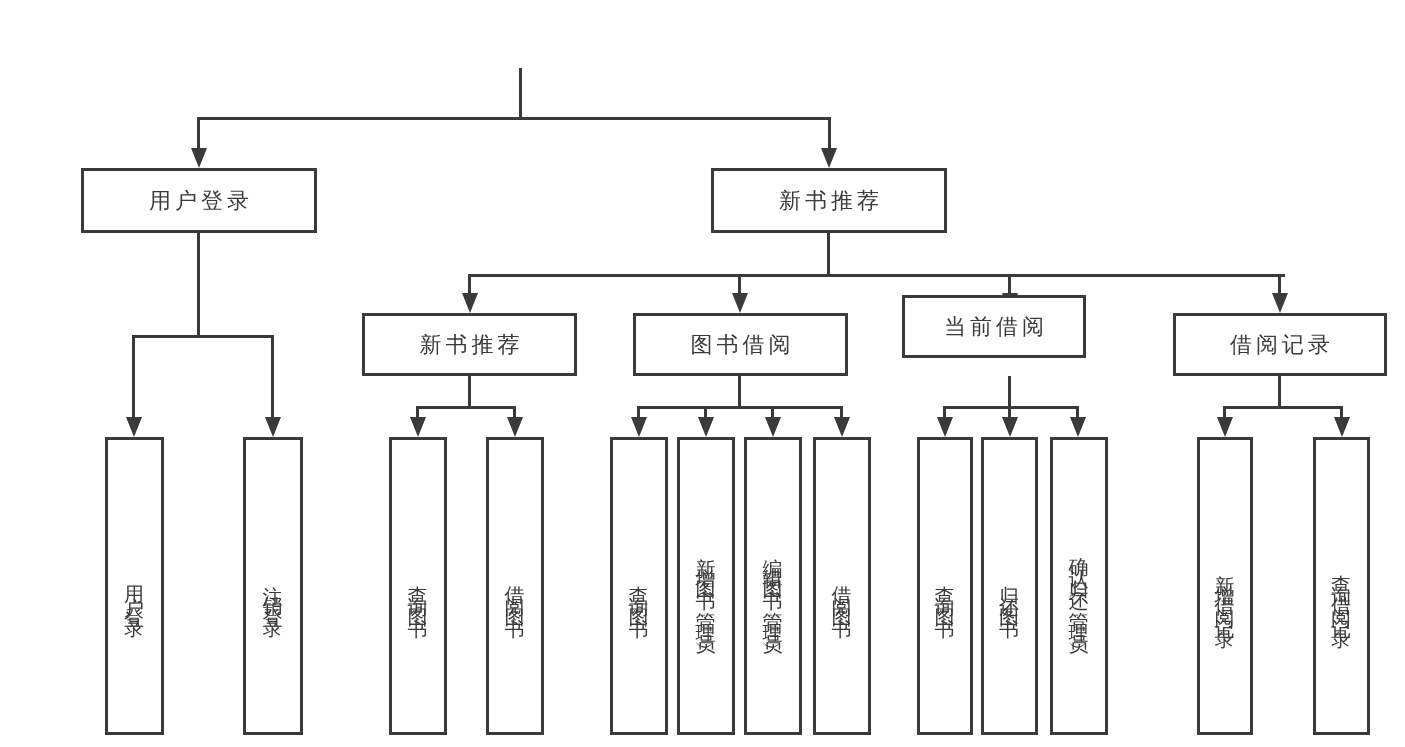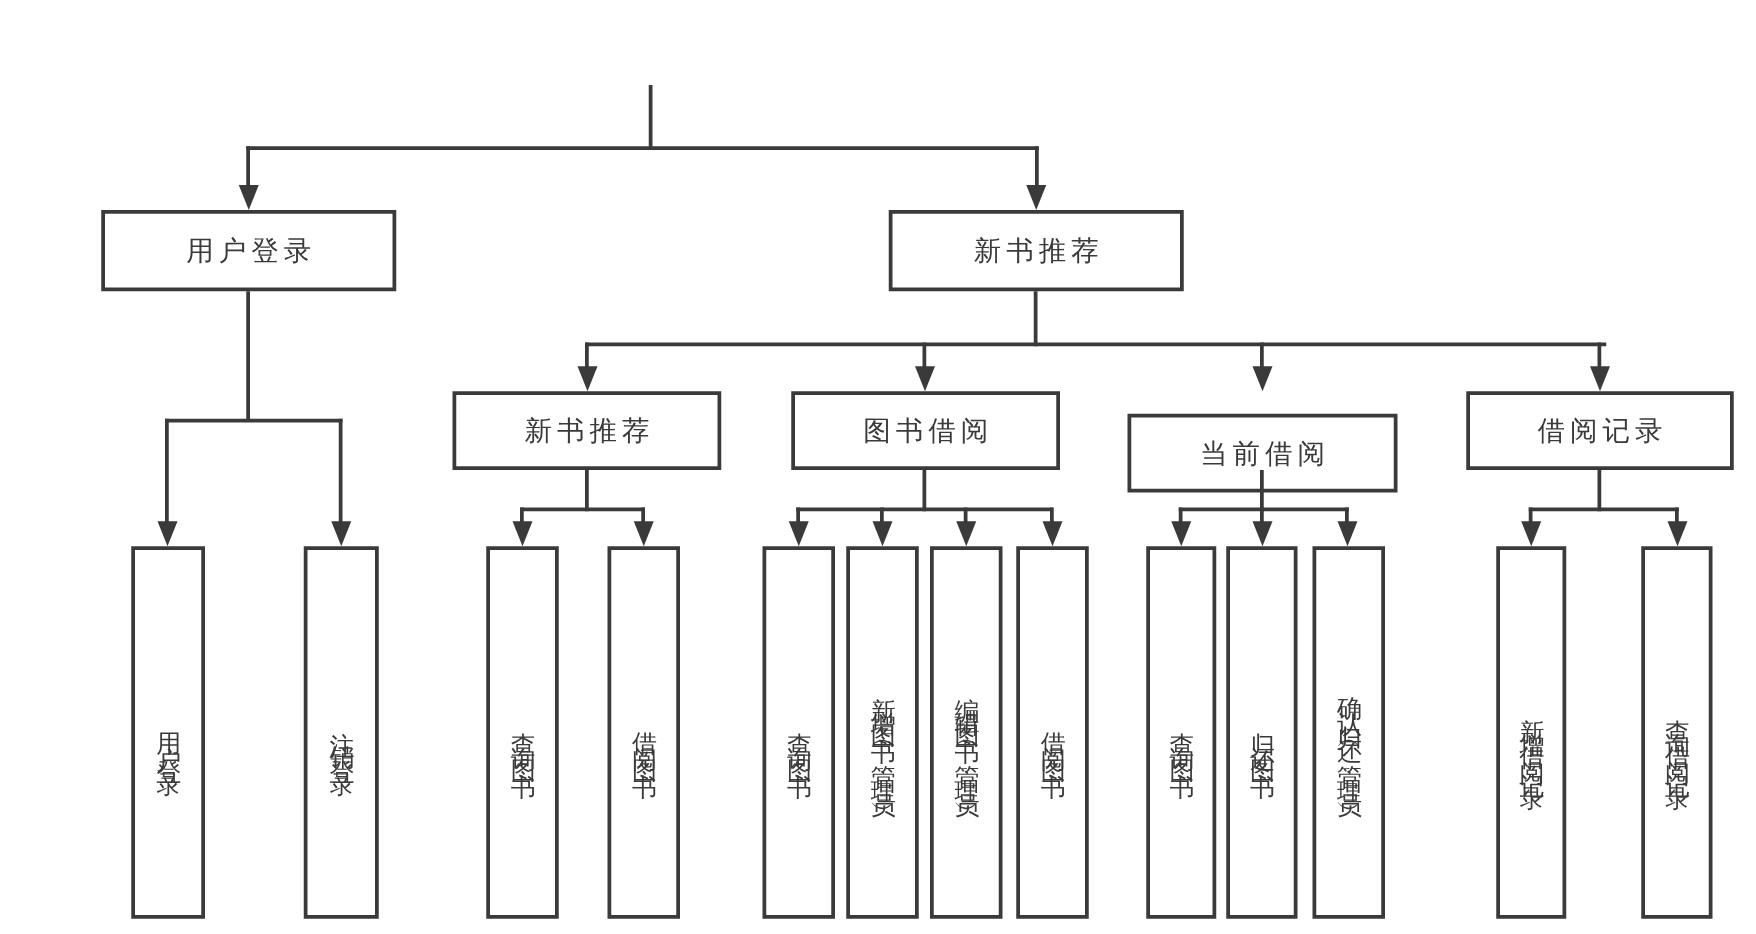--- a/index.html
+++ b/index.html
@@ -50,21 +50,21 @@
   <div class="arrow" style="left:1002px;top:293px"></div>
   <div class="vline" style="left:1278px;top:274px;height:21px"></div>
   <div class="arrow" style="left:1272px;top:293px"></div>
 
   <div class="box" style="left:362px;top:313px;width:215px;height:63px">
     <span class="lbl">新书推荐</span>
   </div>
   <div class="box" style="left:633px;top:313px;width:215px;height:63px">
     <span class="lbl">图书借阅</span>
   </div>
-  <div class="box" style="left:902px;top:331px;width:216px;height:63px">
+  <div class="box" style="left:902px;top:295px;width:184px;height:63px">
     <span class="lbl">当前借阅</span>
   </div>
   <div class="box" style="left:1173px;top:313px;width:214px;height:63px">
     <span class="lbl">借阅记录</span>
   </div>
 
   <div class="vline" style="left:468px;top:376px;height:33px"></div>
   <div class="hline" style="left:416px;top:406px;width:100px"></div>
   <div class="vline" style="left:416px;top:406px;height:13px"></div>
   <div class="arrow" style="left:410px;top:417px"></div>

